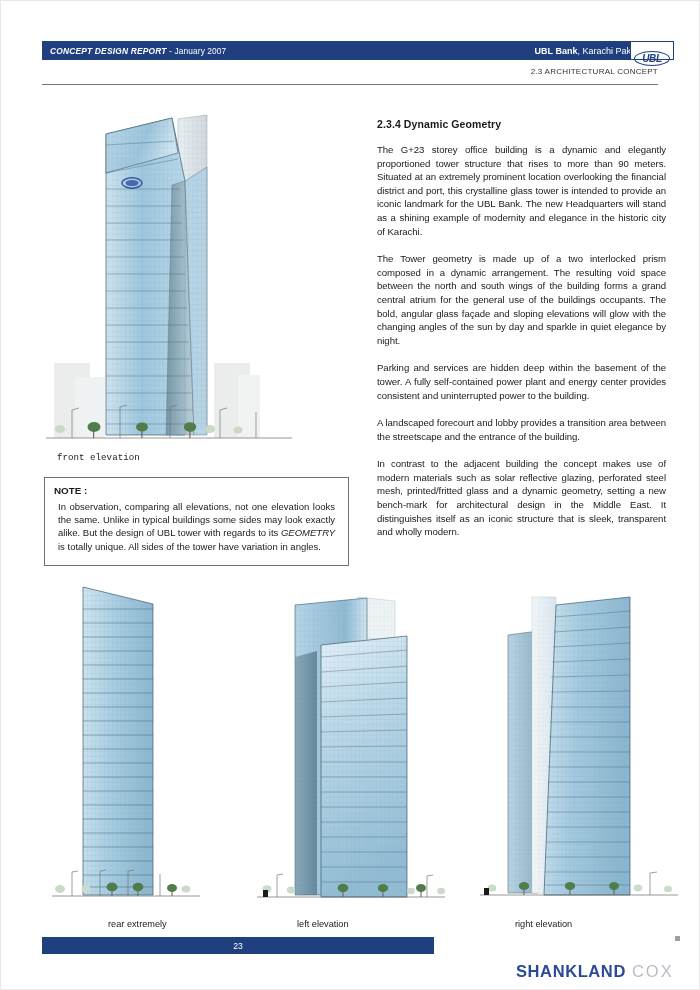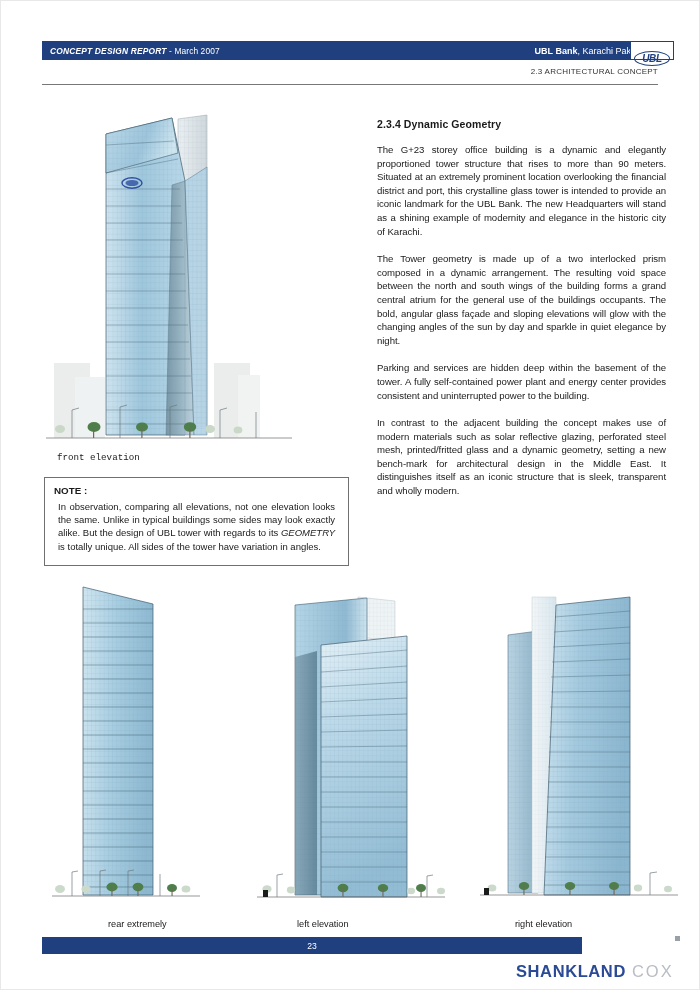--- a/index.html
+++ b/index.html
@@ -151,21 +151,21 @@
   .cap-front { left: 57px; top: 452px; font-family: Liberation Mono, monospace; }
   .cap-rear  { left: 108px; top: 919px; }
   .cap-left  { left: 297px; top: 919px; }
   .cap-right { left: 515px; top: 919px; }
 
   
   .footer-bar {
     position: absolute;
     left: 42px;
     top: 937px;
-    width: 540px;
+    width: 392px;
     height: 17px;
     background: #1f3f7f;
     display: flex;
     align-items: center;
     justify-content: center;
   }
   .footer-page {
     font-size: 8.6px;
     color: #ffffff;
   }
@@ -210,21 +210,21 @@
   }
 </style>
 </head>
 <body>
 
 <div class="page">
 
   <div class="header-bar">
     <div class="header-left">
       <span class="doc-title">CONCEPT DESIGN REPORT</span>
-      <span class="doc-date">-  March 2007</span>
+      <span class="doc-date">-  January 2007</span>
     </div>
     <div class="header-right">
       <span class="bank-name">UBL Bank</span><span>, Karachi Pakistan</span>
     </div>
   </div>
 
   <div class="logo-box">
     <div class="logo-oval">UBL</div>
   </div>
 
@@ -340,20 +340,21 @@
   <div class="note-box">
     <p class="note-title">NOTE :</p>
     <p class="note-text"><span>In observation, comparing all elevations, not one elevation looks the same. Unlike in typical buildings some sides may look exactly alike. But the design of UBL tower with regards to its </span><span class="em">GEOMETRY</span><span> is totally unique. All sides of the tower have variation in angles.</span></p>
   </div>
 
   <div class="text-col">
     <h2 class="sub-heading">2.3.4  Dynamic Geometry</h2>
     <p class="body-par">The G+23 storey office building is a dynamic and elegantly proportioned tower structure that rises to more than 90 meters.    Situated at an extremely prominent location overlooking the financial district and port, this crystalline glass tower is intended to provide an iconic landmark for the UBL Bank. The new Headquarters will stand as a shining example of modernity and elegance in the historic city of Karachi.</p>
     <p class="body-par">The Tower geometry is made up of a two interlocked prism composed in a dynamic arrangement. The resulting void space between the north and south wings of the building forms a grand central atrium for the general use of the buildings occupants. The bold, angular glass façade and sloping elevations will glow with the changing angles of the sun by day and sparkle in quiet elegance by night.</p>
     <p class="body-par">Parking and services are hidden deep within the basement of the tower. A fully self-contained power plant and energy center provides consistent and uninterrupted power to the building.</p>
+    <p class="body-par">A landscaped forecourt and lobby provides a transition area between the streetscape and the entrance of the building.</p>
     <p class="body-par">In contrast to the adjacent building the concept makes use of modern materials such as solar reflective glazing, perforated steel mesh, printed/fritted glass and a dynamic geometry, setting a new bench-mark for architectural design in the Middle East. It distinguishes itself as an iconic structure that is sleek, transparent and wholly modern.</p>
   </div>
 
   <div class="elev" style="left:50px; top:575px;">
     <svg width="190" height="345" viewBox="0 0 190 345">
       <defs>
         <linearGradient id="rGlass" x1="0" y1="0" x2="1" y2="0.15">
           <stop offset="0%" stop-color="#cfe5f0"></stop>
           <stop offset="50%" stop-color="#a6cce0"></stop>
           <stop offset="100%" stop-color="#8db8d0"></stop>

